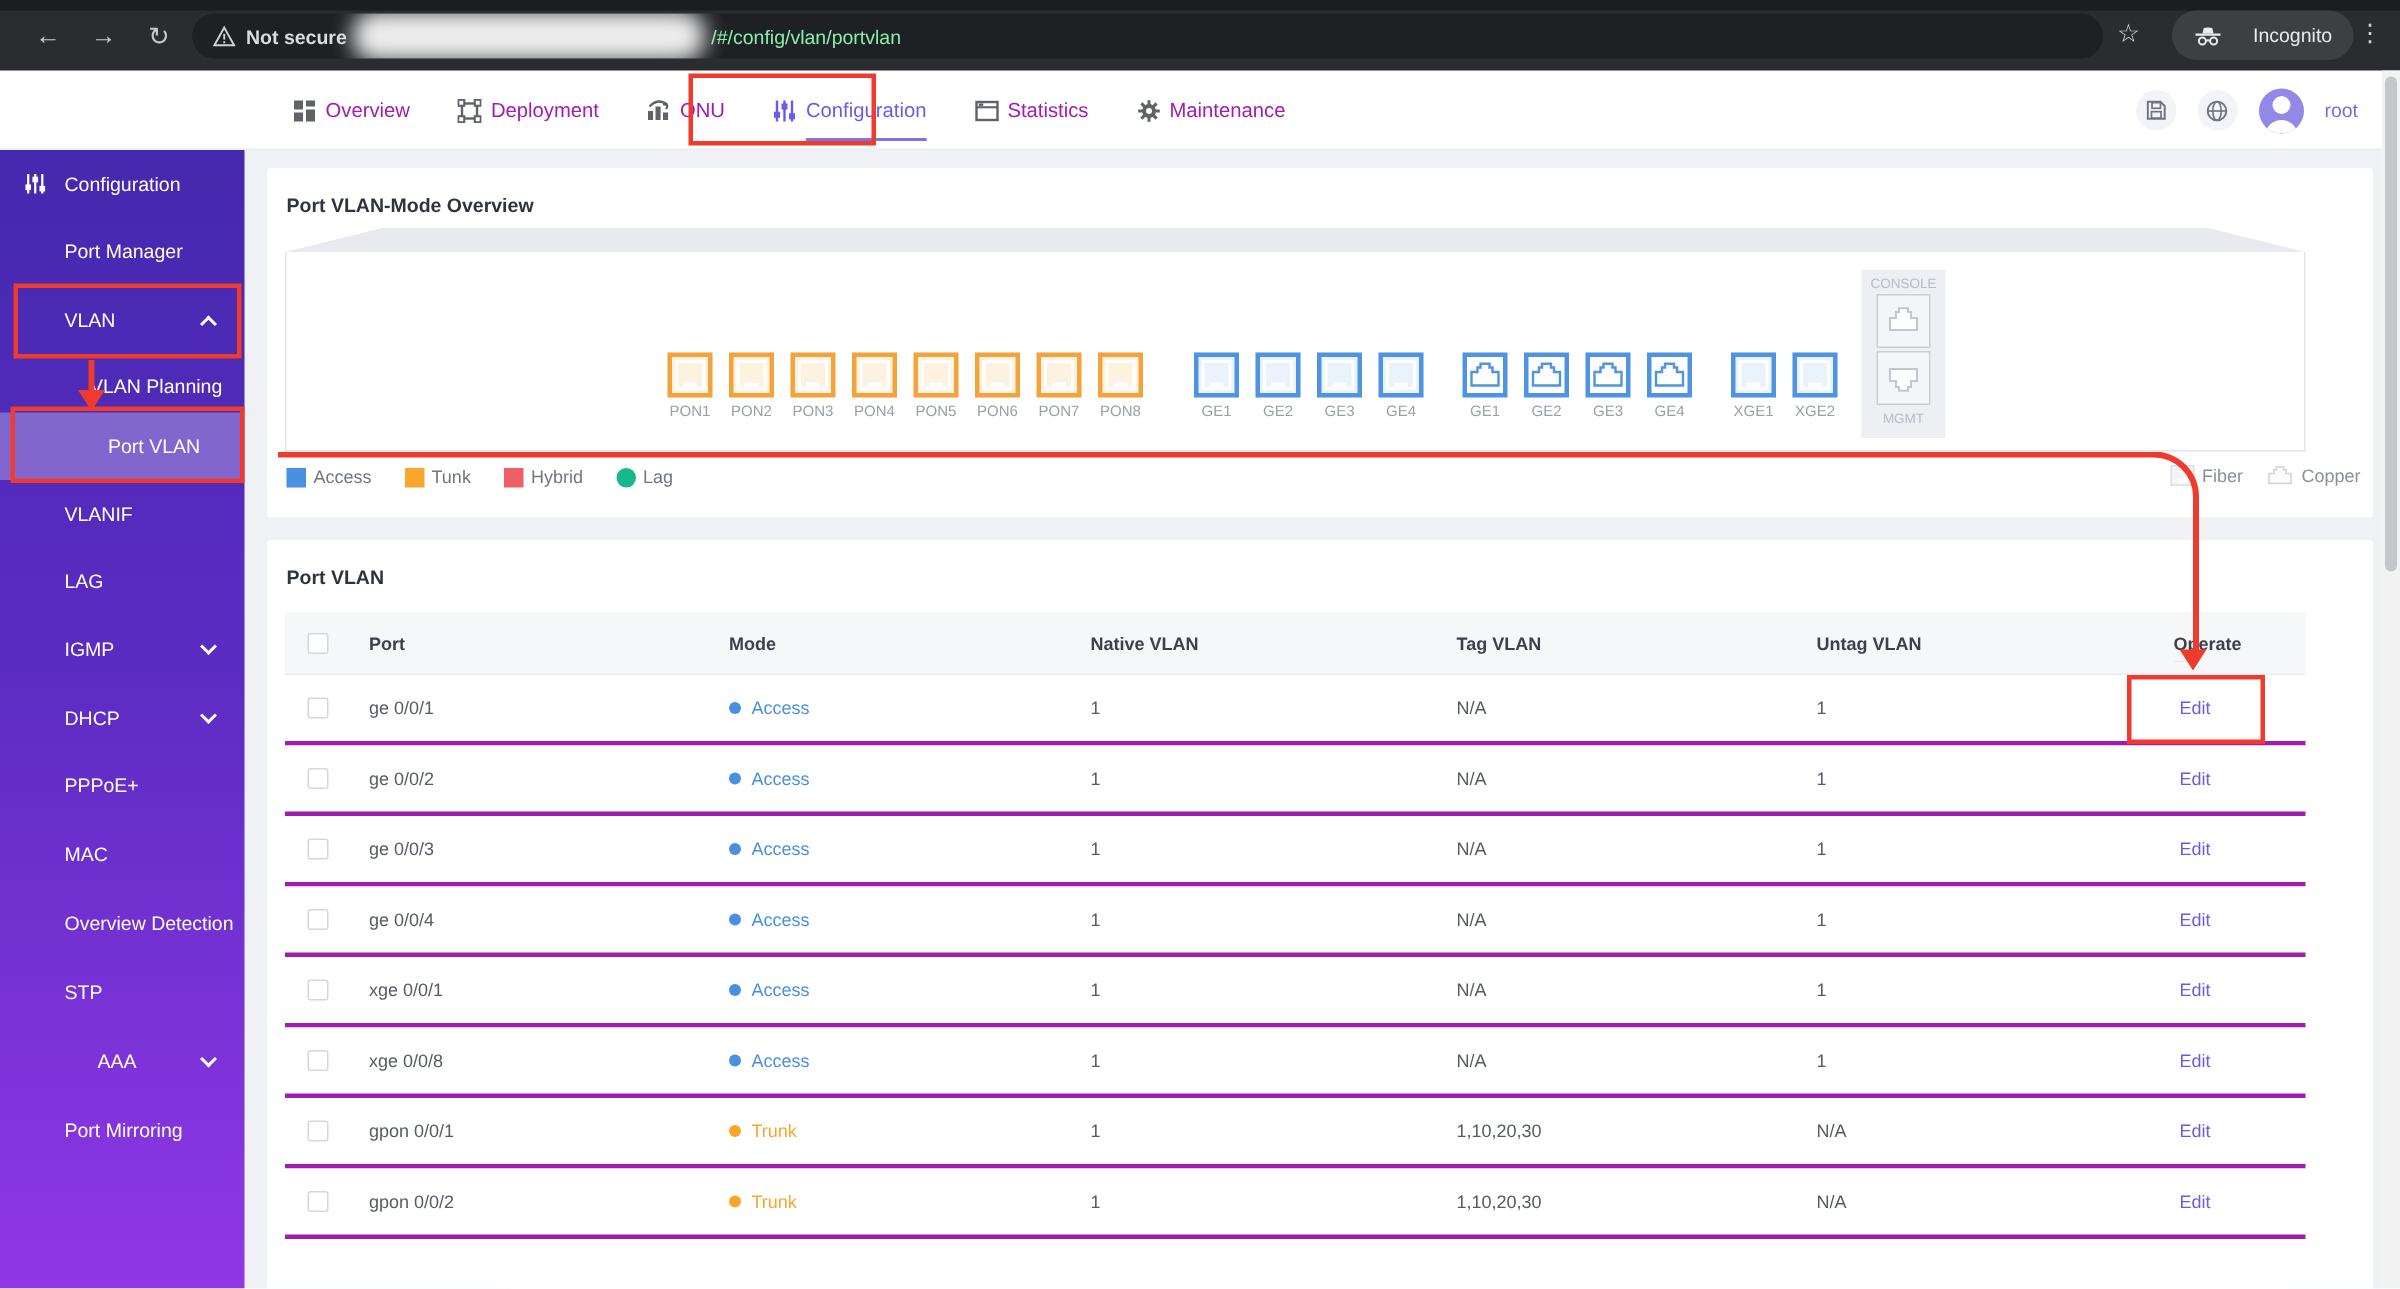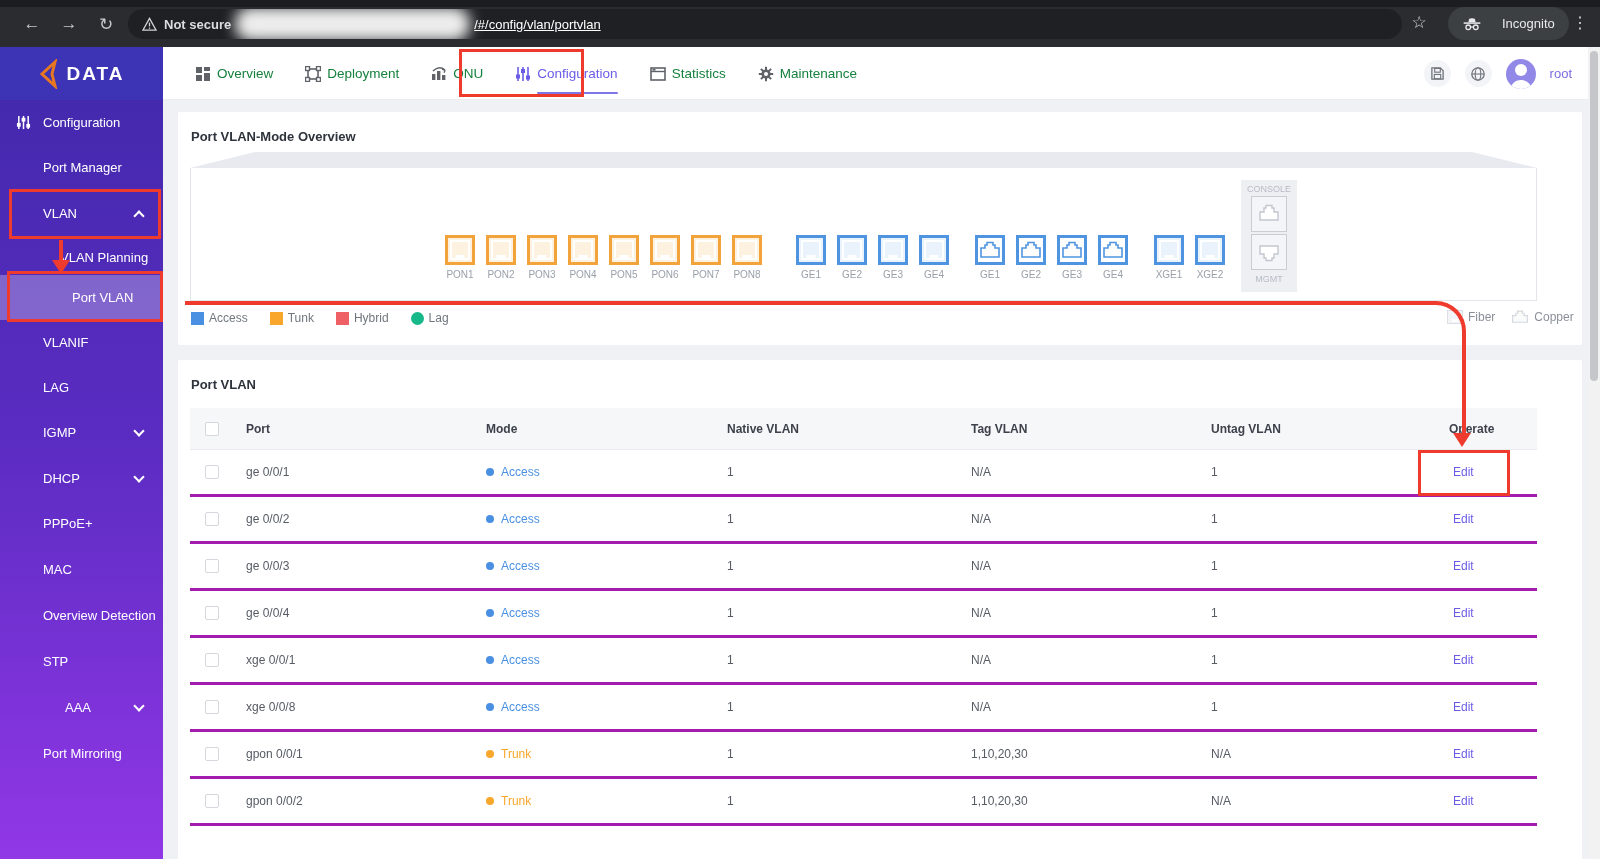--- a/index.html
+++ b/index.html
@@ -9,32 +9,32 @@
   
   .chrome { position:absolute; left:0; top:0; width:1600px; height:47px; background:#2b2c2f; z-index:5; }
   .chrome-topstrip { position:absolute; left:0; top:0; width:100%; height:7px; background:#1c1d1f; }
   .chrome-btn { position:absolute; top:10px; width:28px; height:28px; color:#c7c9cc; font-size:17px;
     display:flex; align-items:center; justify-content:center; border-radius:50%; }
   .url-pill { position:absolute; left:128px; top:9px; width:1274px; height:30px; background:#1f2023;
     border-radius:15px; display:flex; align-items:center; padding:0 14px; color:#cfd1d4; font-size:13px; overflow:hidden;}
   .warn-ico { width:15px; height:15px; margin-right:7px; flex:0 0 auto; }
   .not-secure { font-weight:bold; color:#dadcdf; margin-right:4px; white-space:nowrap; }
   .url-blur { width:235px; height:34px; background:rgba(255,255,255,.92); filter:blur(7px); border-radius:16px; margin:0 4px 0 0; flex:0 0 auto;}
-  .url-text { color:#ffffff; white-space:nowrap;text-decoration:underline; }
+  .url-text { color:#86efac; white-space:nowrap; }
   .star { position:absolute; left:1406px; top:10px; width:26px; height:26px; color:#d3d5d8; font-size:17px; text-align:center; line-height:26px;}
   .incog { position:absolute; left:1448px; top:7px; height:33px; padding:0 14px; background:#3d4043; border-radius:17px;
     display:flex; align-items:center; gap:20px; color:#e8eaed; font-size:13px; }
   .dots { position:absolute; left:1568px; top:10px; width:24px; height:26px; color:#d3d5d8; font-size:16px; text-align:center; line-height:26px; }
 
   
   .appbar { position:absolute; left:0; top:47px; width:1600px; height:53px; background:#ffffff; border-bottom:1px solid #ebedf0; z-index:4;}
   .logo { position:absolute; left:0; top:0; width:163px; height:53px; background:#3c34b5; display:flex; align-items:center; justify-content:center; gap:2px;}
   .logo-text { color:#fff; font-weight:bold; font-size:19px; letter-spacing:2px; }
   .topnav { position:absolute; left:195px; top:0; height:53px; display:flex; align-items:center; gap:32px; }
-  .nav-item { display:flex; align-items:center; gap:6px; font-size:13.5px; color:#15803d; height:53px; position:relative; cursor:pointer;}
+  .nav-item { display:flex; align-items:center; gap:6px; font-size:13.5px; color:#a21caf; height:53px; position:relative; cursor:pointer;}
   .nav-item .ni { width:16px; height:16px; }
   .nav-item.active { color:#6b5ce7; }
   .nav-item.active::after { content:""; position:absolute; left:22px; right:0; bottom:6px; height:2px; background:#8075e8; border-radius:1px;}
   .appbar-right { position:absolute; right:28px; top:0; height:53px; display:flex; align-items:center; gap:14px;}
   .tool-circle { width:27px; height:27px; border-radius:50%; background:#f3f4f8; display:flex; align-items:center; justify-content:center;}
   .avatar { width:30px; height:30px; border-radius:50%; background:#9188e8; overflow:hidden; display:flex; align-items:flex-end; justify-content:center;}
   .root-label { color:#7b6ce0; font-size:13px; }
 
   
   .sidebar { position:absolute; left:0; top:100px; width:163px; height:759px;
@@ -126,26 +126,20 @@
         <circle cx="7.5" cy="12" r="2.8" fill="none" stroke="#e8eaed" stroke-width="1.6"></circle>
         <circle cx="16.5" cy="12" r="2.8" fill="none" stroke="#e8eaed" stroke-width="1.6"></circle>
         <path d="M10.3,12 Q12,10.8 13.7,12" fill="none" stroke="#e8eaed" stroke-width="1.4"></path>
       </svg>
       <span>Incognito</span>
     </div>
     <div class="dots">⋮</div>
   </div>
 
   <div class="appbar">
-    <div class="logo">
-      <svg width="26" height="30" viewBox="0 0 26 30">
-        <path d="M16,3 L3,15 L16,27 L13,15 Z" fill="none" stroke="#e87722" stroke-width="3" stroke-linejoin="miter"></path>
-      </svg>
-      <span class="logo-text">DATA</span>
-    </div>
     <nav class="topnav" id="topnav">
         <div class="nav-item">
           <span style="display: flex; width: 16px; height: 16px;">
             <svg class="ni" viewBox="0 0 16 16">
               <rect x="1" y="1" width="6" height="6" fill="#5f6368"></rect>
               <rect x="9" y="1" width="6" height="4" fill="#5f6368"></rect>
               <rect x="1" y="9" width="6" height="6" fill="#5f6368"></rect>
               <rect x="9" y="7" width="6" height="8" fill="#5f6368"></rect>
             </svg>
           </span>

